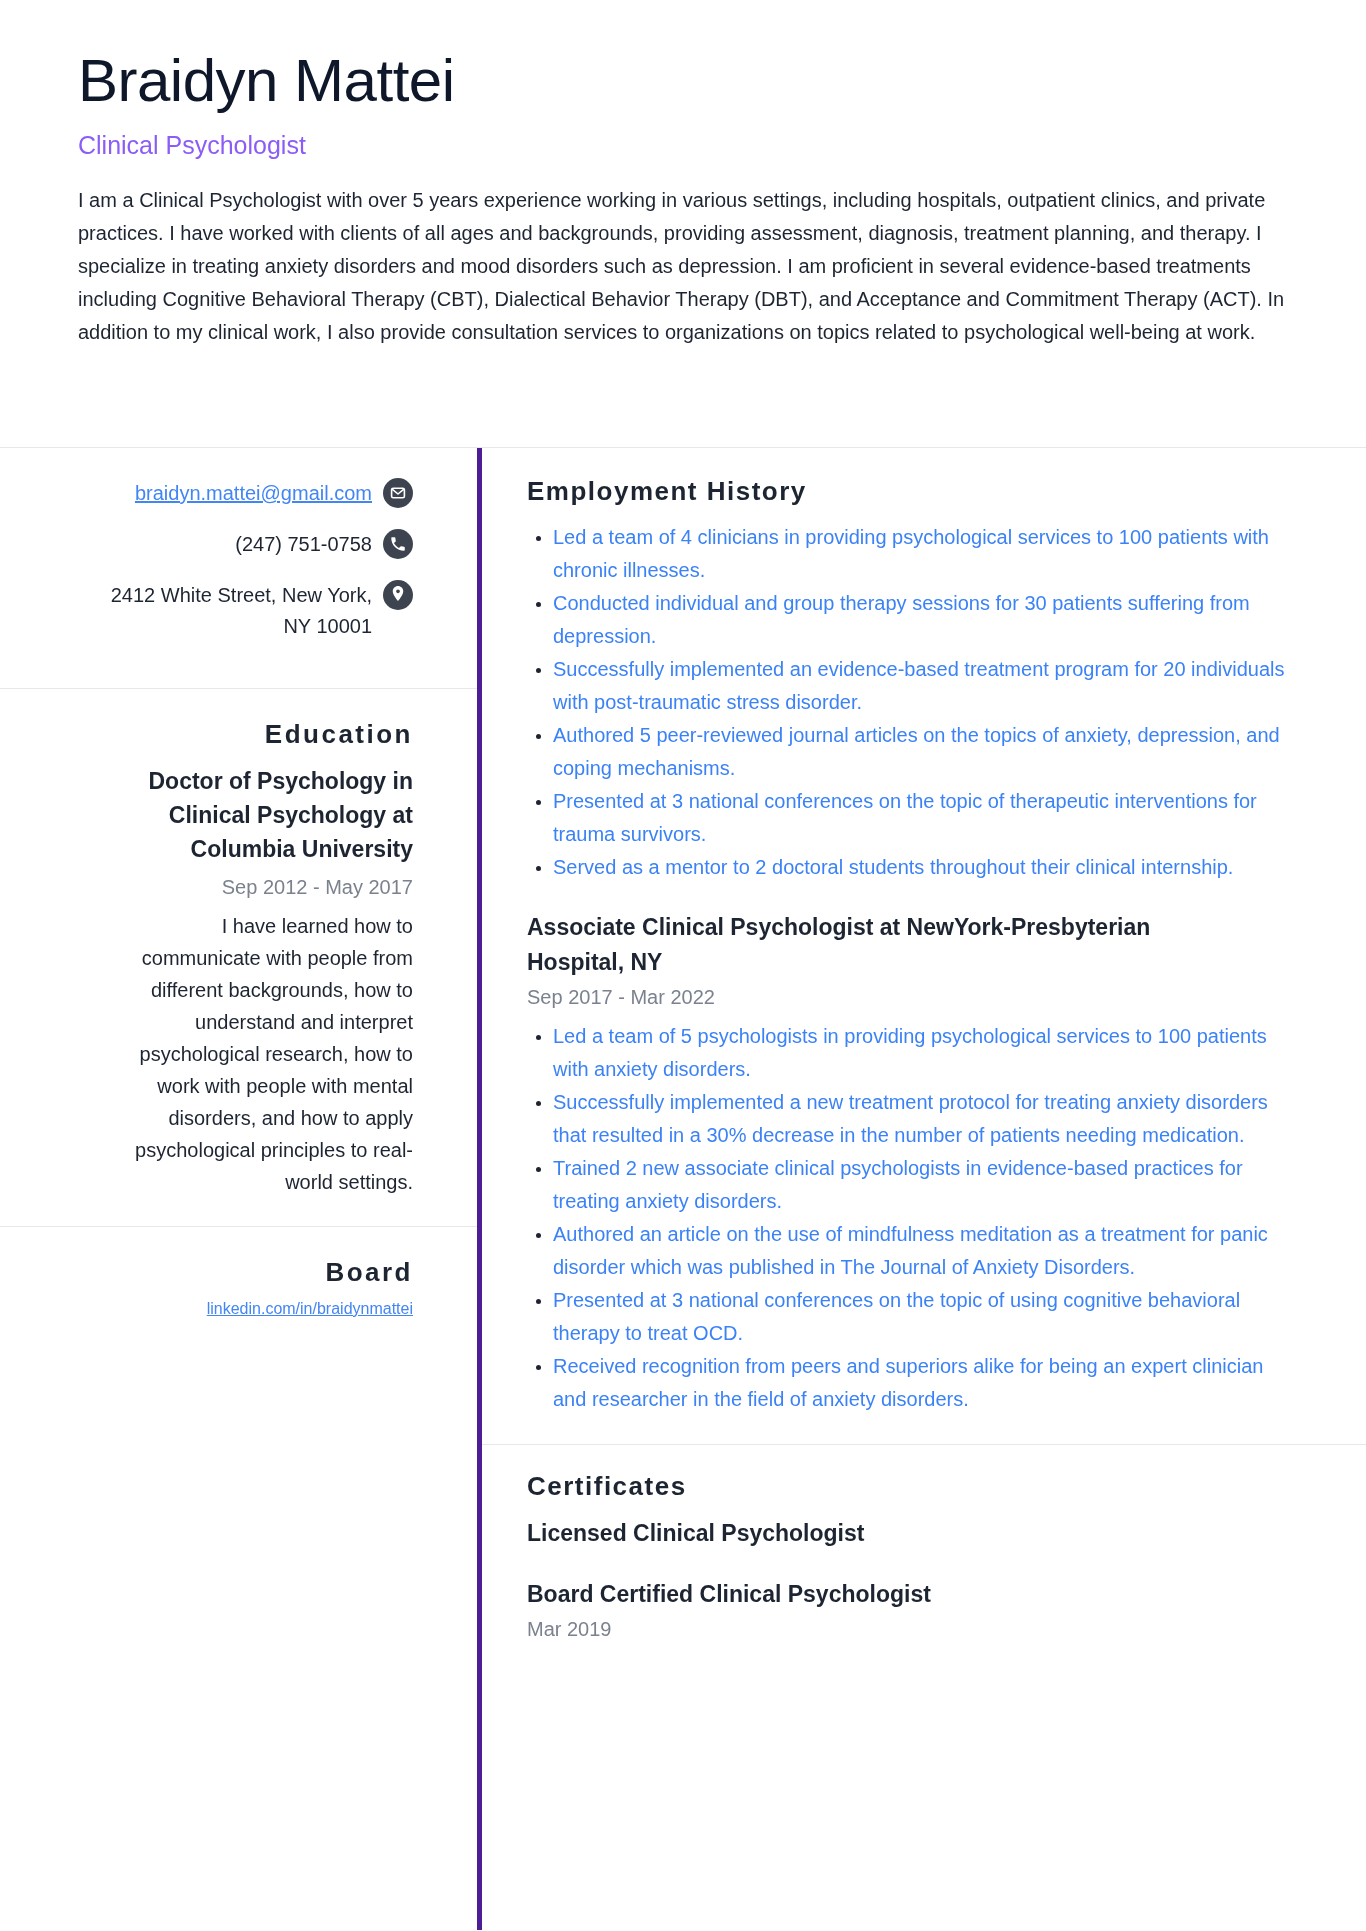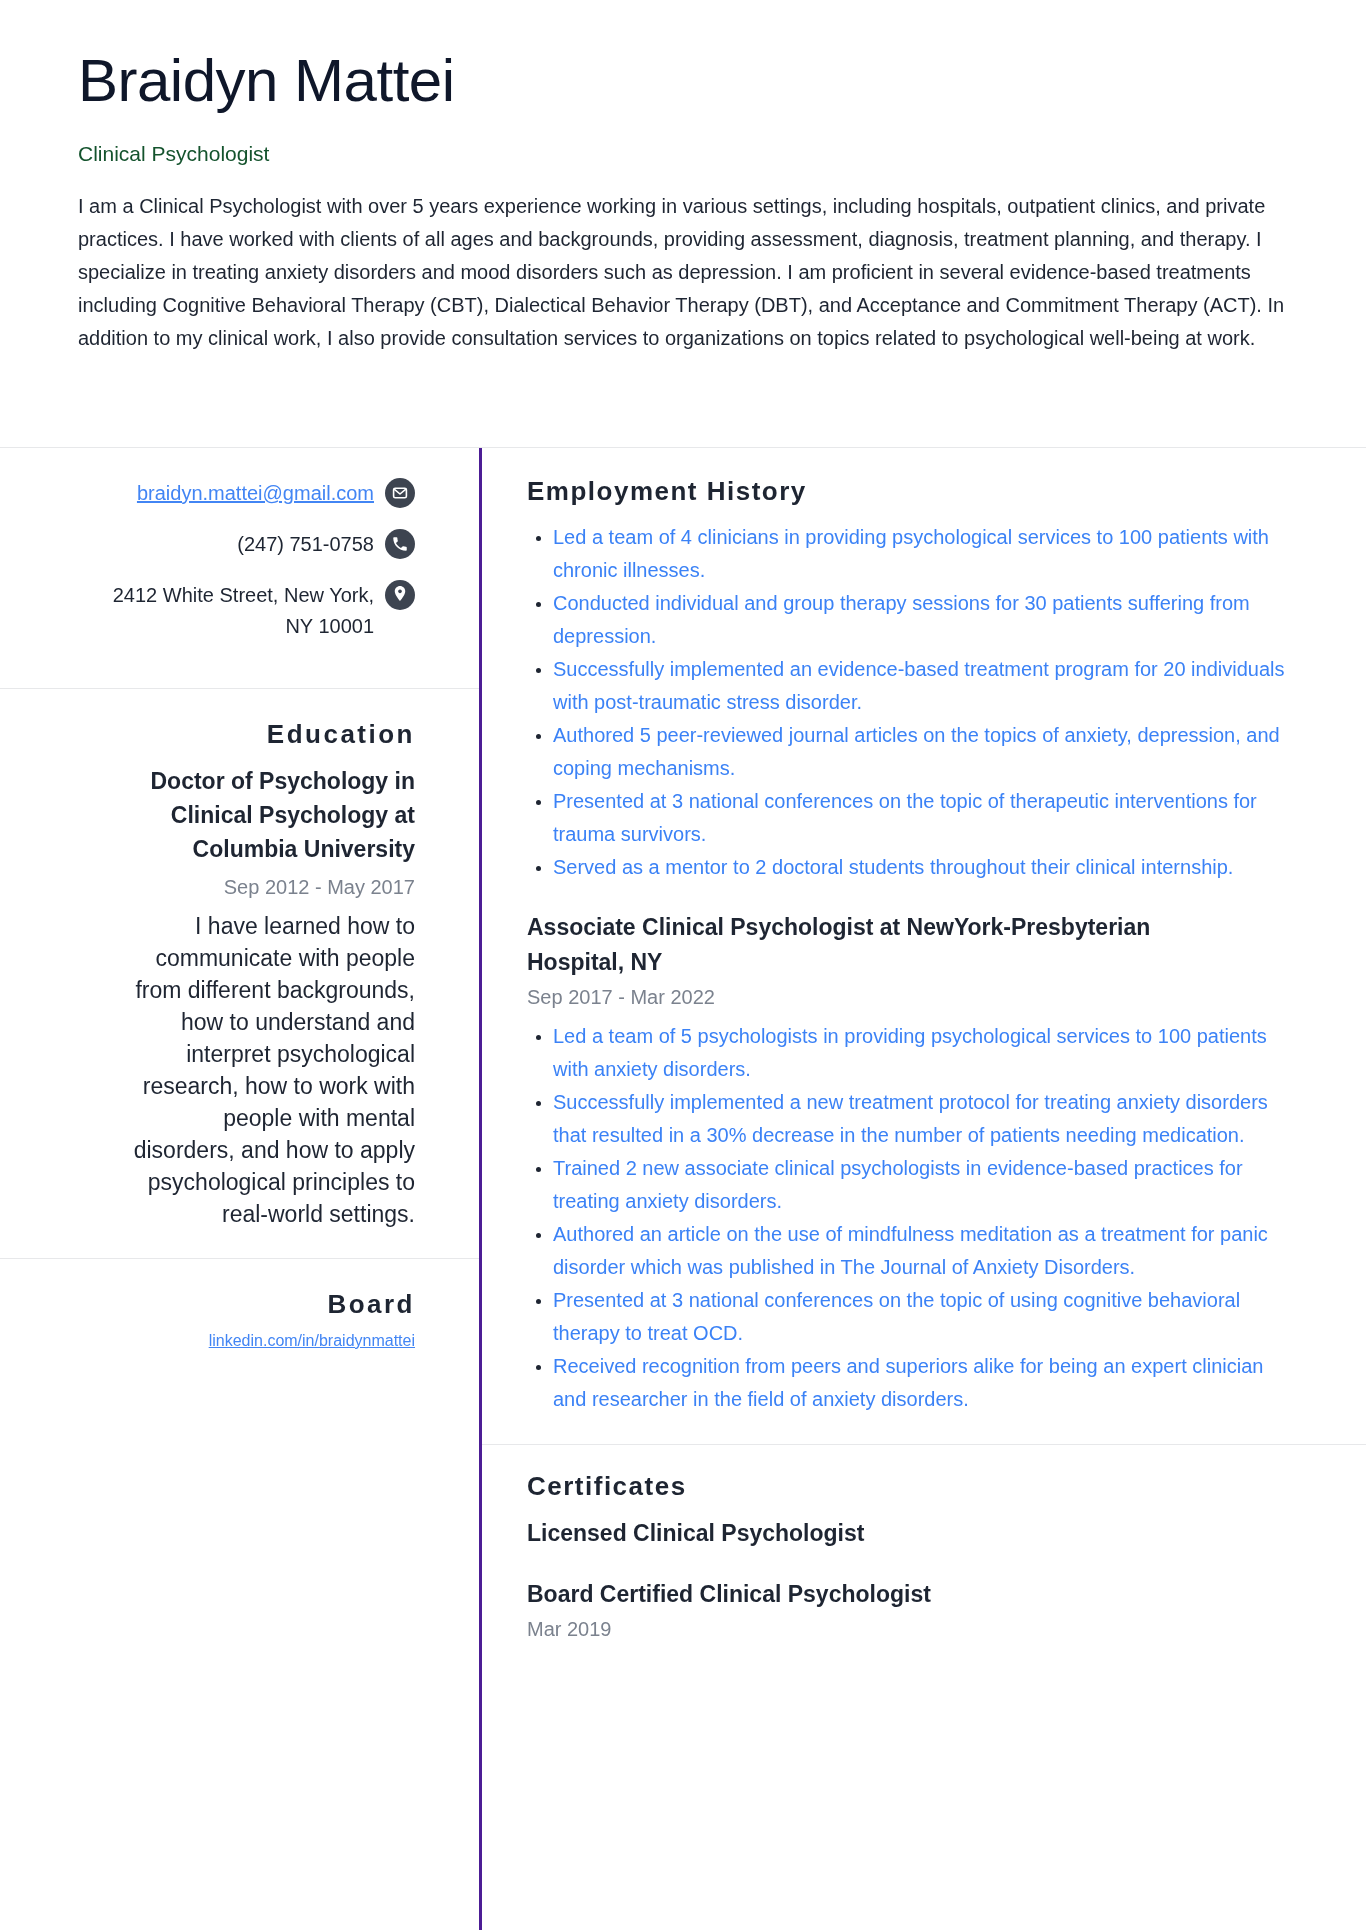--- a/index.html
+++ b/index.html
@@ -13,33 +13,33 @@
   
   .header {
     height:448px; padding:46px 76px 0 78px;
     border-bottom:1px solid #e7e8ea;
   }
   .name {
     font-size:60px; font-weight:400; letter-spacing:-0.5px;
     line-height:1.18; color:#0f172a;
   }
   .role {
-    margin-top:25px; font-size:21px; font-weight:400; color:#14532d;
+    margin-top:14px; font-size:25px; font-weight:400; color:#8b5cf6;
   }
   .summary {
     margin-top:24px; font-size:20px; line-height:33px; color:#1e2532;
     max-width:1212px;
   }
 
   
   .columns { display:flex; min-height:1482px; align-items:stretch; }
 
   .sidebar {
     width:482px; flex:0 0 482px;
-    border-right:3px solid #4c1d95;
+    border-right:5px solid #4c1d95;
     padding:30px 64px 40px 40px;
     text-align:right;
   }
   .contact-row {
     display:flex; justify-content:flex-end; align-items:flex-start;
     gap:11px; margin-bottom:20px;
   }
   .contact-row .txt { font-size:20px; line-height:31px; padding-top:0; }
   .contact-row .addr { max-width:292px; }
   .icon-badge { width:30px; height:30px; flex:0 0 30px; }
@@ -56,21 +56,21 @@
     font-size:26px; font-weight:700; letter-spacing:2.5px; color:#1e2532;
   }
   .degree {
     margin-top:14px; margin-left:auto; max-width:272px;
     font-size:23px; font-weight:700; line-height:34px;
   }
   .muted { color:#7b828e; }
   .side-date { margin-top:8px; font-size:20px; line-height:26px; }
   .edu-desc {
     margin-top:10px; margin-left:auto; max-width:282px;
-    font-size:23px; line-height:32px;
+    font-size:20px; line-height:32px;
   }
   .side-link-wrap { margin-top:12px; }
 
   
   .main { flex:1 1 auto; padding:28px 74px 40px 45px; }
   h2.main-heading {
     font-size:26px; font-weight:700; letter-spacing:1.5px; color:#1e2532;
   }
   .job { margin-top:14px; }
   .job + .job { margin-top:26px; }

